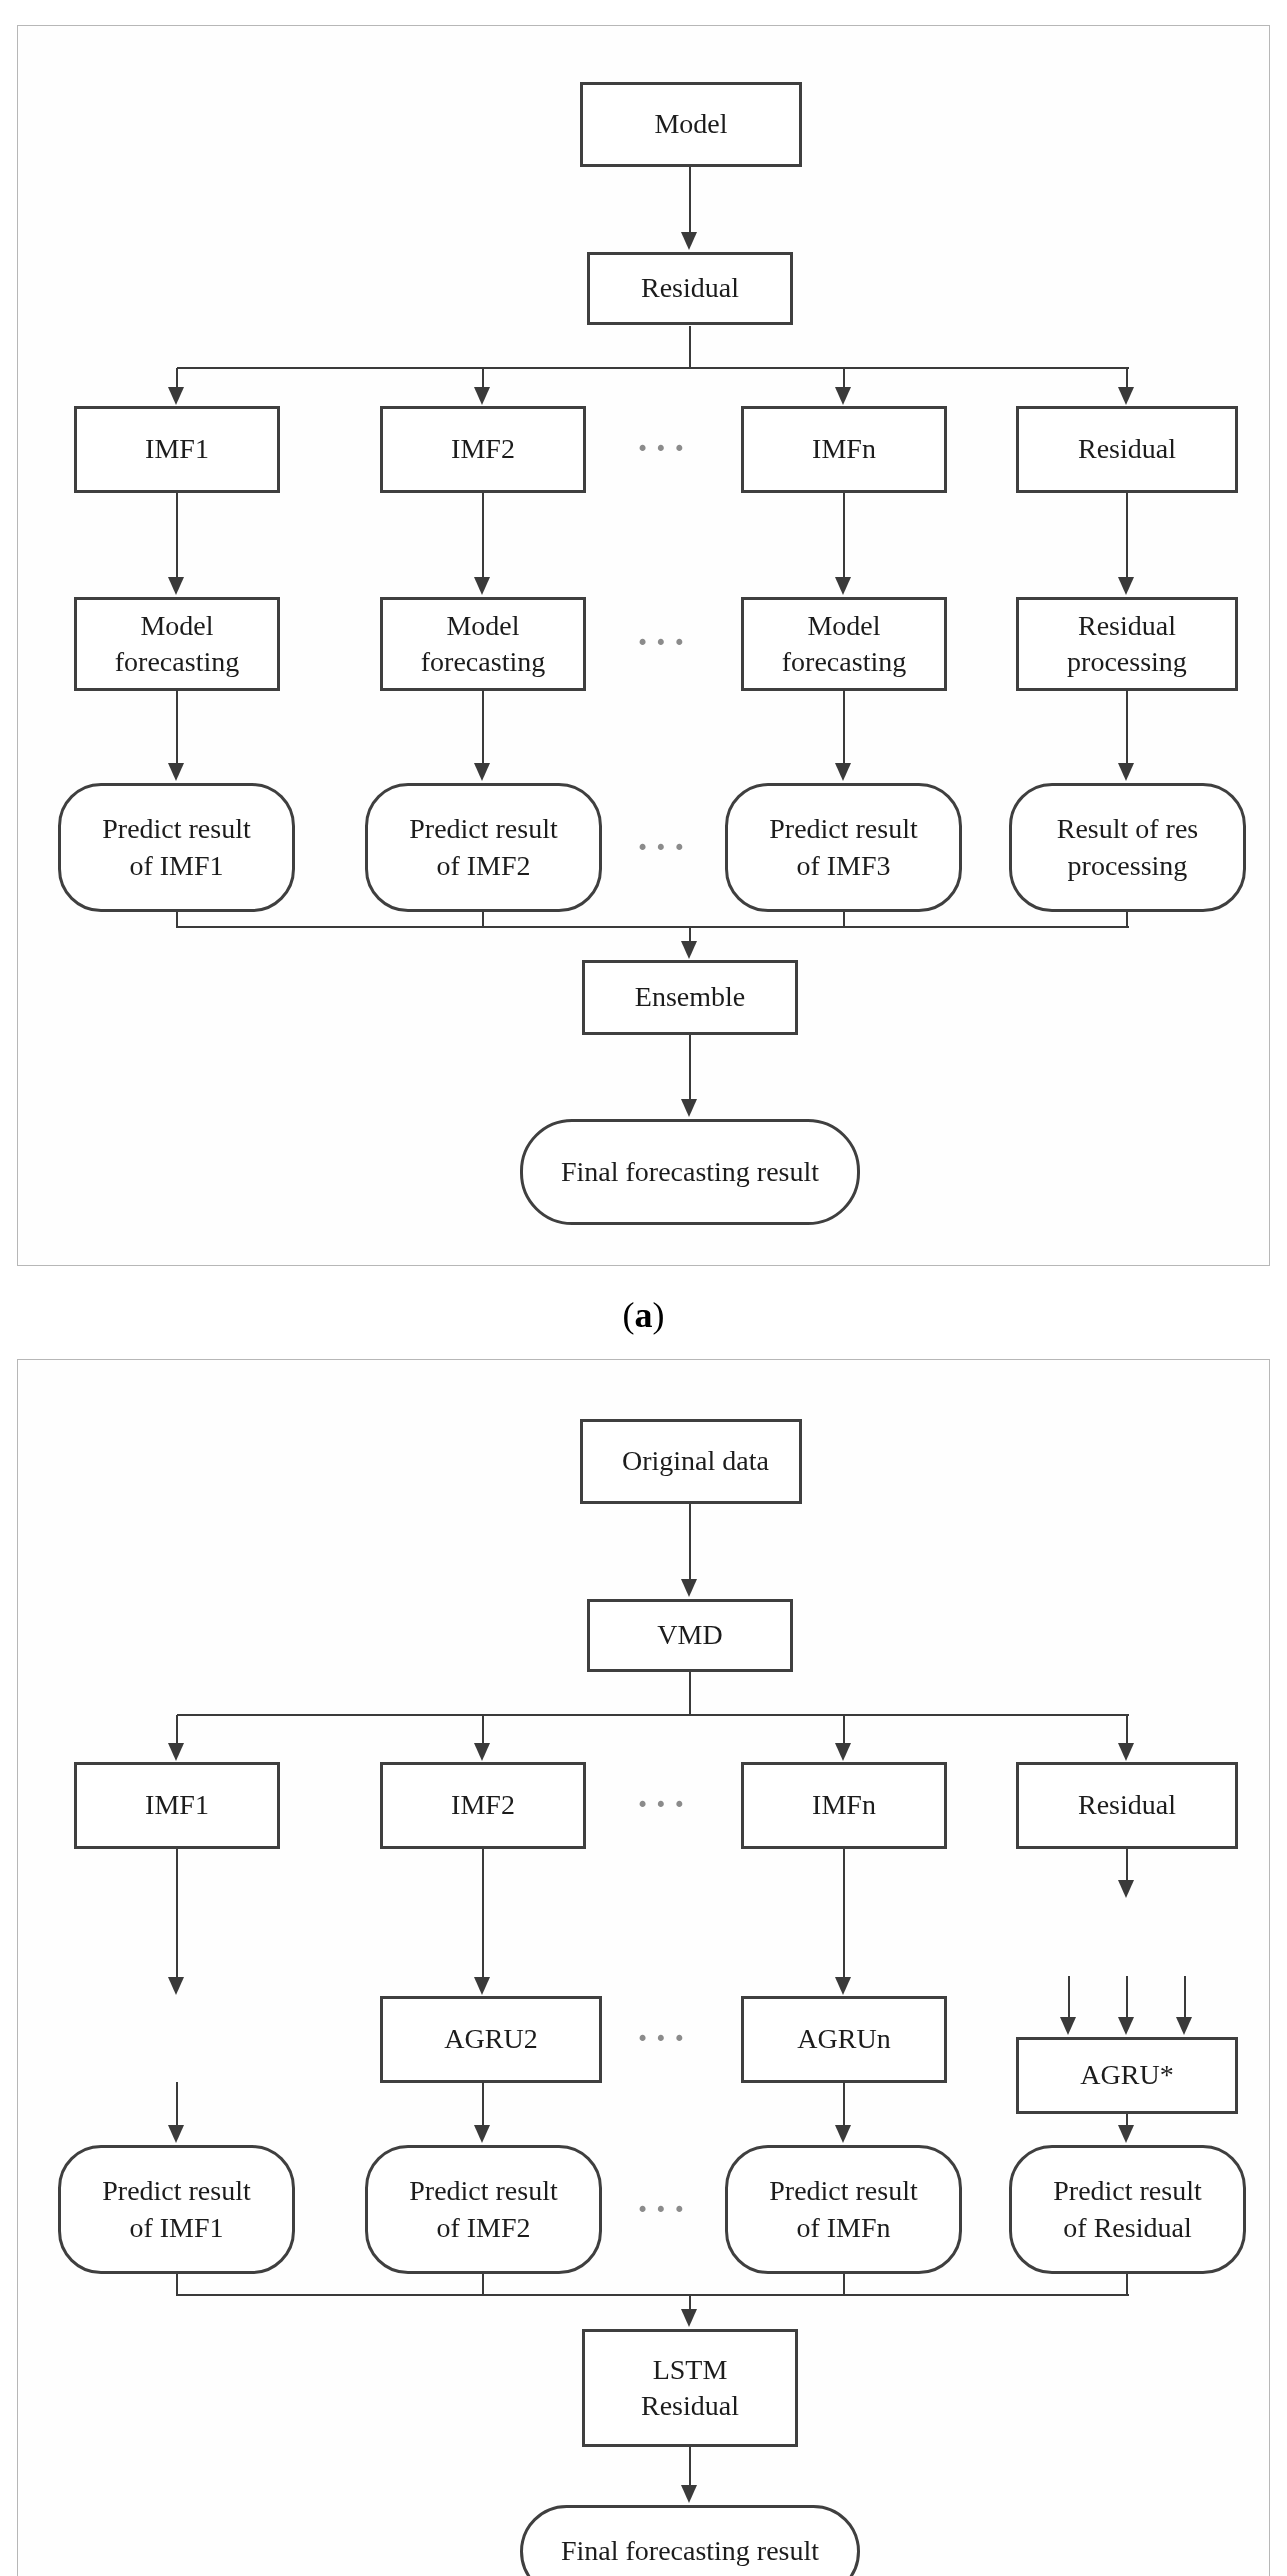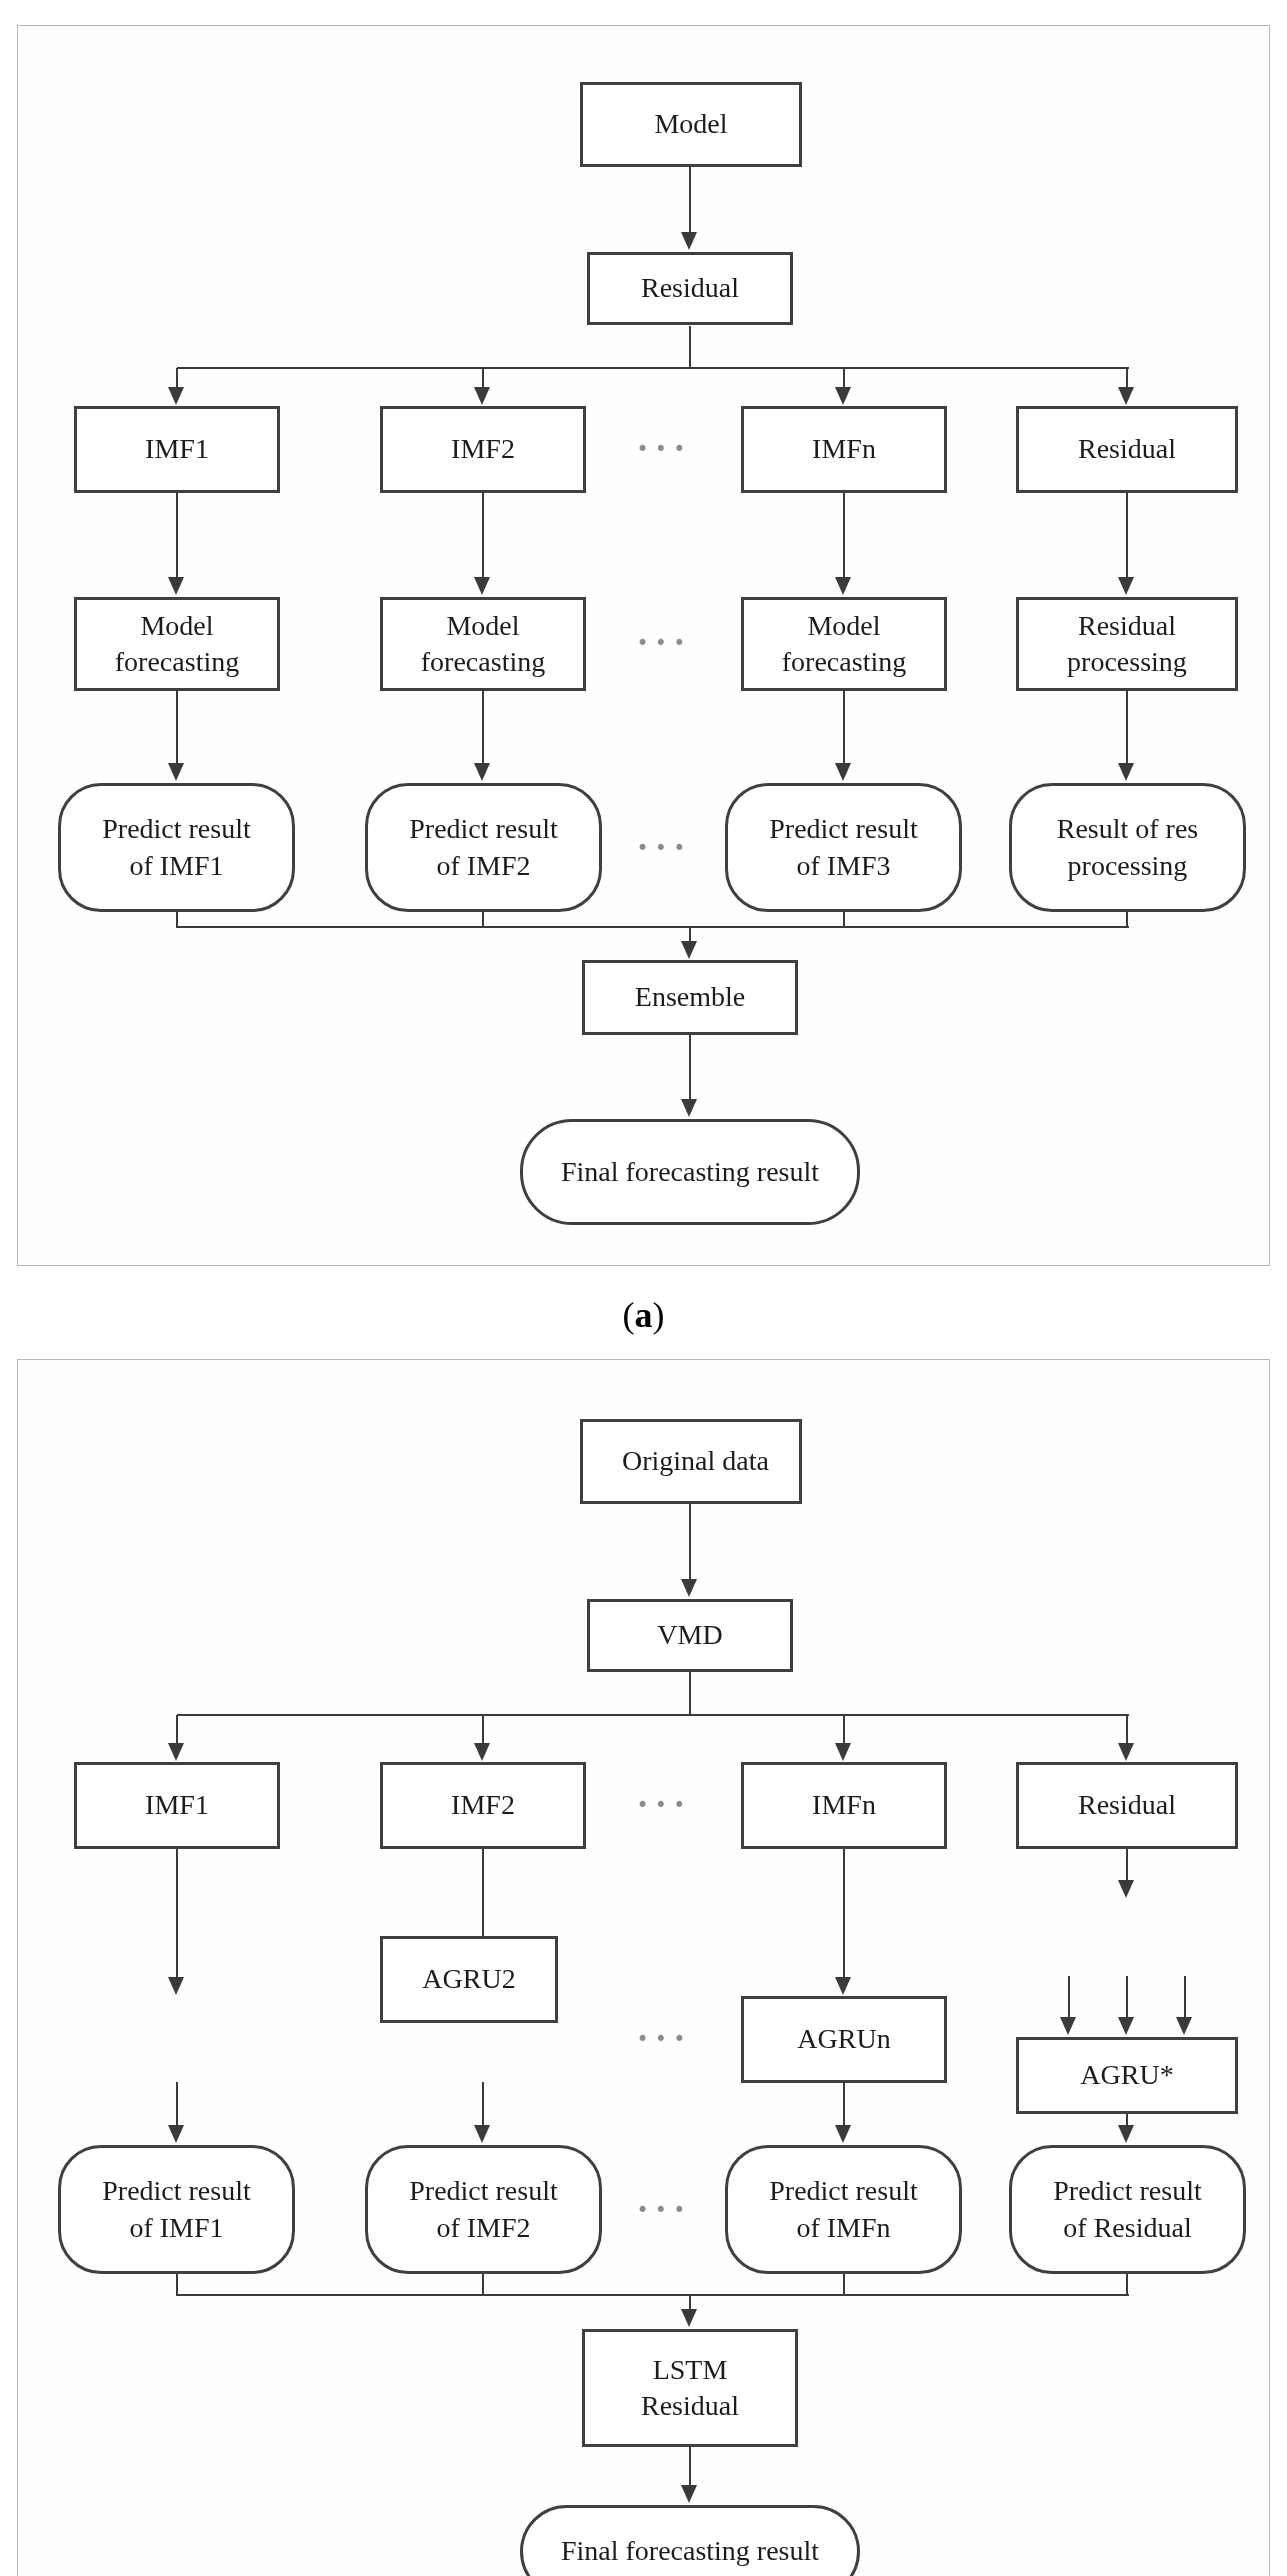--- a/index.html
+++ b/index.html
@@ -121,21 +121,21 @@
   <div class="varrow" style="left:176px;top:1849px;height:128px;"></div>
   <div class="varrow" style="left:482px;top:1849px;height:128px;"></div>
   <div class="varrow" style="left:843px;top:1849px;height:128px;"></div>
   <div class="varrow" style="left:1126px;top:1849px;height:31px;"></div>
 
 
   <div class="varrow" style="left:1068px;top:1976px;height:41px;"></div>
   <div class="varrow" style="left:1126px;top:1976px;height:41px;"></div>
   <div class="varrow" style="left:1184px;top:1976px;height:41px;"></div>
 
-  <div class="box" style="left:380px;top:1936px;width:178px;height:87px;text-align:center;">AGRU2</div>
+  <div class="box" style="left:380px;top:1996px;width:222px;height:87px;text-align:center;">AGRU2</div>
   <div class="box" style="left:1016px;top:2037px;width:222px;height:77px;">AGRU*</div>
   <div class="box" style="left:741px;top:1996px;width:206px;height:87px;">AGRUn</div>
   <div class="dots" style="left:664px;top:2039px;">•••</div>
 
   <div class="varrow" style="left:176px;top:2082px;height:43px;"></div>
   <div class="varrow" style="left:482px;top:2082px;height:43px;"></div>
   <div class="varrow" style="left:843px;top:2082px;height:43px;"></div>
   <div class="varrow" style="left:1126px;top:2114px;height:11.3px;"></div>
 
   <div class="box stadium" style="left:58px;top:2145px;width:237px;height:129px;">Predict result

